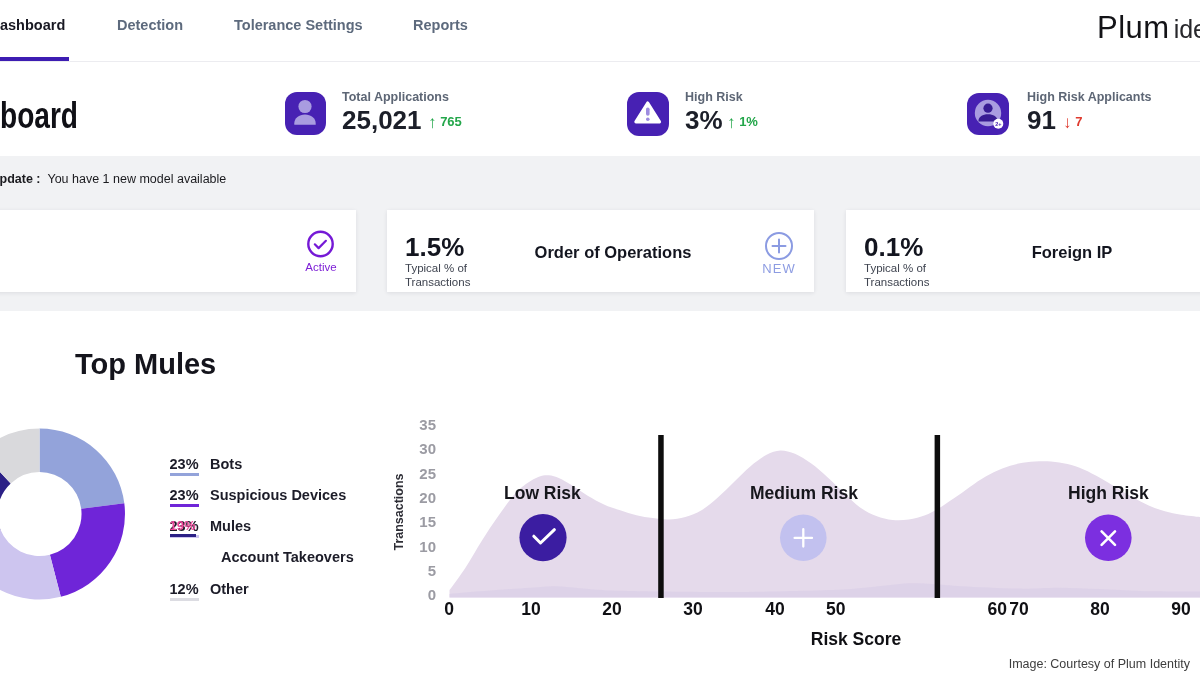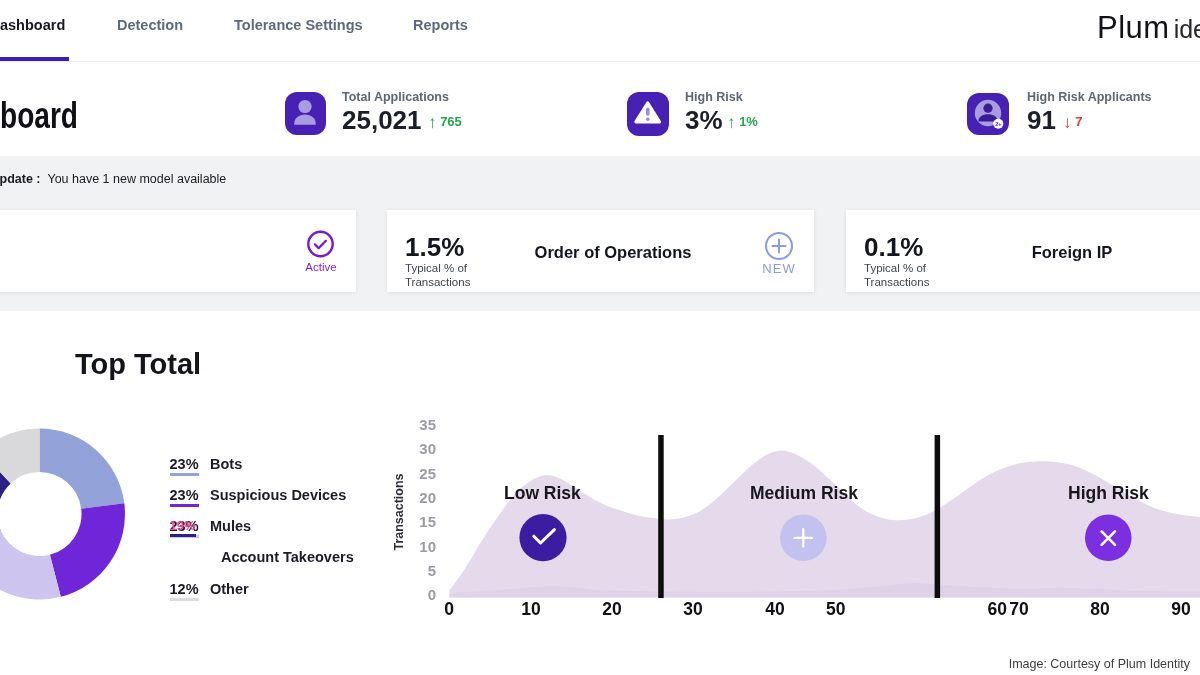--- a/index.html
+++ b/index.html
@@ -42,21 +42,21 @@
 
 <div class="abs b" style="left:405px;top:234px;font-size:26px;line-height:1;color:#13151f">1.5%</div>
 <div class="abs" style="left:405px;top:261px;font-size:11.5px;line-height:1.22;color:#3f4450">Typical % of<br>Transactions</div>
 <div class="abs b" style="left:533px;top:243px;width:160px;text-align:center;font-size:16.5px;white-space:nowrap;color:#13151f">Order of Operations</div>
 <div class="abs" style="left:759px;top:261px;width:40px;text-align:center;font-size:13px;letter-spacing:1px;color:#8d9ce2">NEW</div>
 
 <div class="abs b" style="left:864px;top:234px;font-size:26px;line-height:1;color:#13151f">0.1%</div>
 <div class="abs" style="left:864px;top:261px;font-size:11.5px;line-height:1.22;color:#3f4450">Typical % of<br>Transactions</div>
 <div class="abs b" style="left:992px;top:243px;width:160px;text-align:center;font-size:16.5px;white-space:nowrap;color:#13151f">Foreign IP</div>
 
-<div class="abs b" style="left:75px;top:348px;font-size:29px;color:#14141c">Top Total</div>
+<div class="abs b" style="left:75px;top:348px;font-size:29px;color:#14141c">Top Mules</div>
 
 <div class="abs b" style="left:169.5px;top:456px;font-size:14.5px;color:#1c1c28">23%<div style="margin-top:1px;height:3px;background:#93a3da"></div></div>
 <div class="abs b" style="left:210px;top:456px;font-size:14.5px;color:#1c1c28">Bots</div>
 <div class="abs b" style="left:169.5px;top:487px;font-size:14.5px;color:#1c1c28">23%<div style="margin-top:1px;height:3px;background:#6f25d8"></div></div>
 <div class="abs b" style="left:210px;top:487px;font-size:14.5px;color:#1c1c28">Suspicious Devices</div>
 <div class="abs b" style="left:169.5px;top:518px;font-size:14.5px;color:#1c1c28">23%<div style="margin-top:1px;height:3px;background:#cdc5ef"></div></div>
 <div class="abs b" style="left:210px;top:518px;font-size:14.5px;color:#1c1c28">Mules</div>
 <div class="abs b" style="left:169.5px;top:518px;font-size:13px;color:#ec4899">19%<div style="margin-top:1px;height:3px;background:#2b2086"></div></div>
 <div class="abs b" style="left:221px;top:549px;font-size:14.5px;color:#1c1c28">Account Takeovers</div>
 <div class="abs b" style="left:169.5px;top:581px;font-size:14.5px;color:#1c1c28">12%<div style="margin-top:1px;height:3px;background:#dcdce2"></div></div>
@@ -126,14 +126,15 @@
 <div class="abs b" style="left:501px;top:599px;width:60px;text-align:center;font-size:17.5px;color:#101014">10</div>
 <div class="abs b" style="left:582px;top:599px;width:60px;text-align:center;font-size:17.5px;color:#101014">20</div>
 <div class="abs b" style="left:663px;top:599px;width:60px;text-align:center;font-size:17.5px;color:#101014">30</div>
 <div class="abs b" style="left:745px;top:599px;width:60px;text-align:center;font-size:17.5px;color:#101014">40</div>
 <div class="abs b" style="left:826px;top:599px;width:60px;text-align:left;font-size:17.5px;color:#101014">50</div>
 <div class="abs b" style="left:947px;top:599px;width:60px;text-align:right;font-size:17.5px;color:#101014">60</div>
 <div class="abs b" style="left:989px;top:599px;width:60px;text-align:center;font-size:17.5px;color:#101014">70</div>
 <div class="abs b" style="left:1070px;top:599px;width:60px;text-align:center;font-size:17.5px;color:#101014">80</div>
 <div class="abs b" style="left:1151px;top:599px;width:60px;text-align:center;font-size:17.5px;color:#101014">90</div>
 
+<div class="abs b" style="left:776px;top:629px;width:160px;text-align:center;font-size:17.5px;color:#101014">Risk Score</div>
 <div class="abs" style="left:990px;top:657px;width:200px;text-align:right;font-size:12.5px;color:#3d3d3d">Image: Courtesy of Plum Identity</div>
 
 </div>
 </body></html>

